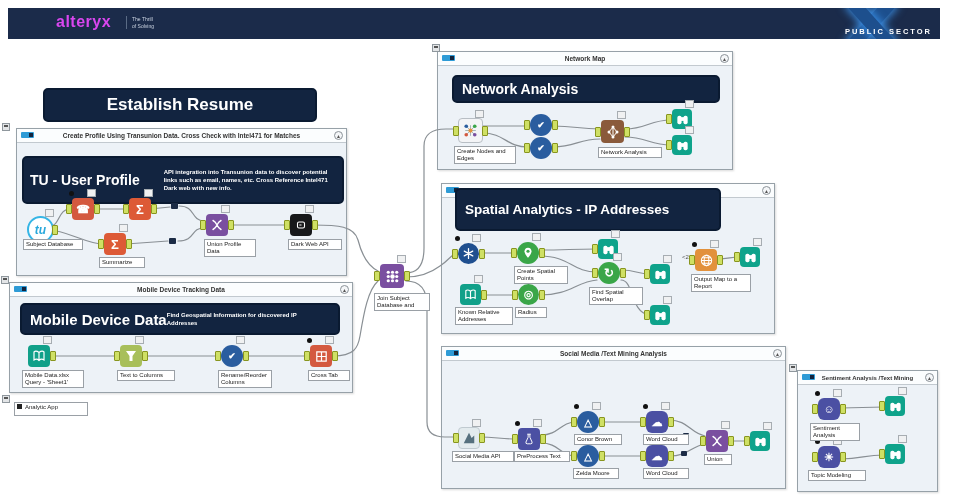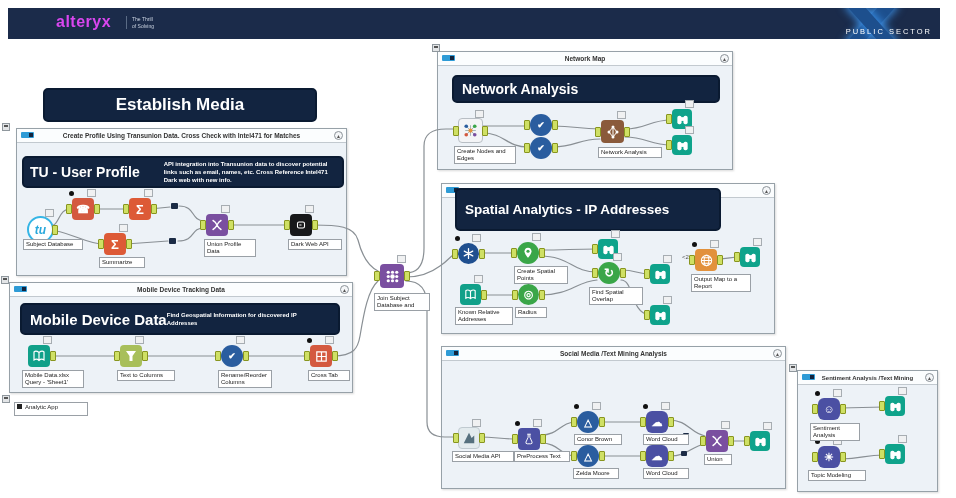--- a/index.html
+++ b/index.html
@@ -7,21 +7,21 @@
         font-family:"Liberation Sans",sans-serif;}
   
   .hdr{position:absolute;left:8px;top:8px;width:932px;height:31px;background:#1b2b4a;overflow:hidden;}
   .brand{position:absolute;left:48px;top:5px;color:#d946ef;font-size:16px;font-weight:bold;letter-spacing:.5px;}
   .tag{position:absolute;left:118px;top:8px;color:#c9d2e0;font-size:5px;line-height:1.3;
        border-left:1px solid #5a6b85;padding-left:5px;}
   .xwrap{position:absolute;right:28px;top:-14px;width:80px;height:60px;}
   .xbar{position:absolute;left:33px;top:0;width:13px;height:60px;background:#1d4f8d;
         box-shadow:0 0 9px 2px rgba(64,160,255,.75);}
   .xbar.a{transform:rotate(42deg);} .xbar.b{transform:rotate(-42deg);}
-  .pubsec{position:absolute;right:8px;bottom:3px;color:#fff;font-size:7.5px;font-weight:normal;letter-spacing:2px;padding-left:25px;}
+  .pubsec{position:absolute;right:8px;bottom:3px;color:#fff;font-size:7.5px;font-weight:bold;letter-spacing:2px;padding-left:25px;}
   
   .navybox{position:absolute;background:#122440;border:2px solid #0a1a31;border-radius:5px;color:#fff;
            display:flex;align-items:center;box-sizing:border-box;}
   .banner{justify-content:center;font-size:17px;font-weight:bold;}
   .cm-h{font-weight:bold;white-space:nowrap;}
   .cm-b{font-size:6px;font-weight:bold;line-height:1.35;}
   
   .ctr{position:absolute;background:#edf2f7;border:1px solid #97a1a8;box-sizing:border-box;
        box-shadow:1px 1px 2px rgba(0,0,0,.15);}
   .cthead{position:absolute;left:0;top:0;right:0;height:13px;background:#fbfdfe;border-bottom:1px solid #c2c9cf;
@@ -105,21 +105,21 @@
       <path d="M600,456 L645,456"></path>
         <path d="M669,420 C688,420 690,433 705,436"></path>
       <path d="M669,456 C688,456 690,447 705,444"></path>
         <path d="M729,441 L749,441"></path>
       <path d="M841,408 L884,407"></path>
         <path d="M841,459 C862,459 864,455 884,455"></path>
     </g>
   </svg>
 
   <div class="navybox banner" style="left:43px;top:88px;width:274px;height:34px;">
-    <span>Establish Media</span>
+    <span>Establish Resume</span>
   </div>
 
   <div class="mk" style="left:2px;top:123px;">
       <i></i>
     </div>
   <div class="mk" style="left:1px;top:276px;">
       <i></i>
     </div>
   <div class="mk" style="left:432px;top:44px;">
       <i></i>
@@ -133,21 +133,21 @@
 
   <div class="ctr" style="left:16px;top:128px;width:331px;height:148px;">
     <div class="cthead">
       <span class="chip">
           <i></i>
         </span>
       <span>Create Profile Using Transunion Data. Cross Check with Intel471 for Matches</span>
       <span class="coll">▲</span>
     </div>
   </div>
-  <div class="navybox" style="left:22px;top:156px;width:322px;height:32px;padding:13px 6px;gap:24px;">
+  <div class="navybox" style="left:22px;top:156px;width:322px;height:48px;padding:13px 6px;gap:24px;">
     <span class="cm-h" style="font-size:14px;">TU - User Profile</span>
     <span class="cm-b" style="width:180px;">API integration into Transunion data to discover potential links such as email, names, etc. Cross Reference Intel471 Dark web with new info.</span>
   </div>
 
   <div class="tool circ src" style="left:27px;top:216px;width:23px;height:23px;background:#fff;border:2px solid #35b5e5;">
     <span style="color:#2aa9dc;font-style:italic;font-weight:bold;font-size:12px;">tu</span>
     <i class="bdg"></i>
   </div>
   <div class="tool" style="left:72px;top:198px;width:22px;height:22px;background:#d4593f;">
     <span class="g" style="font-size:11px;">☎</span>

